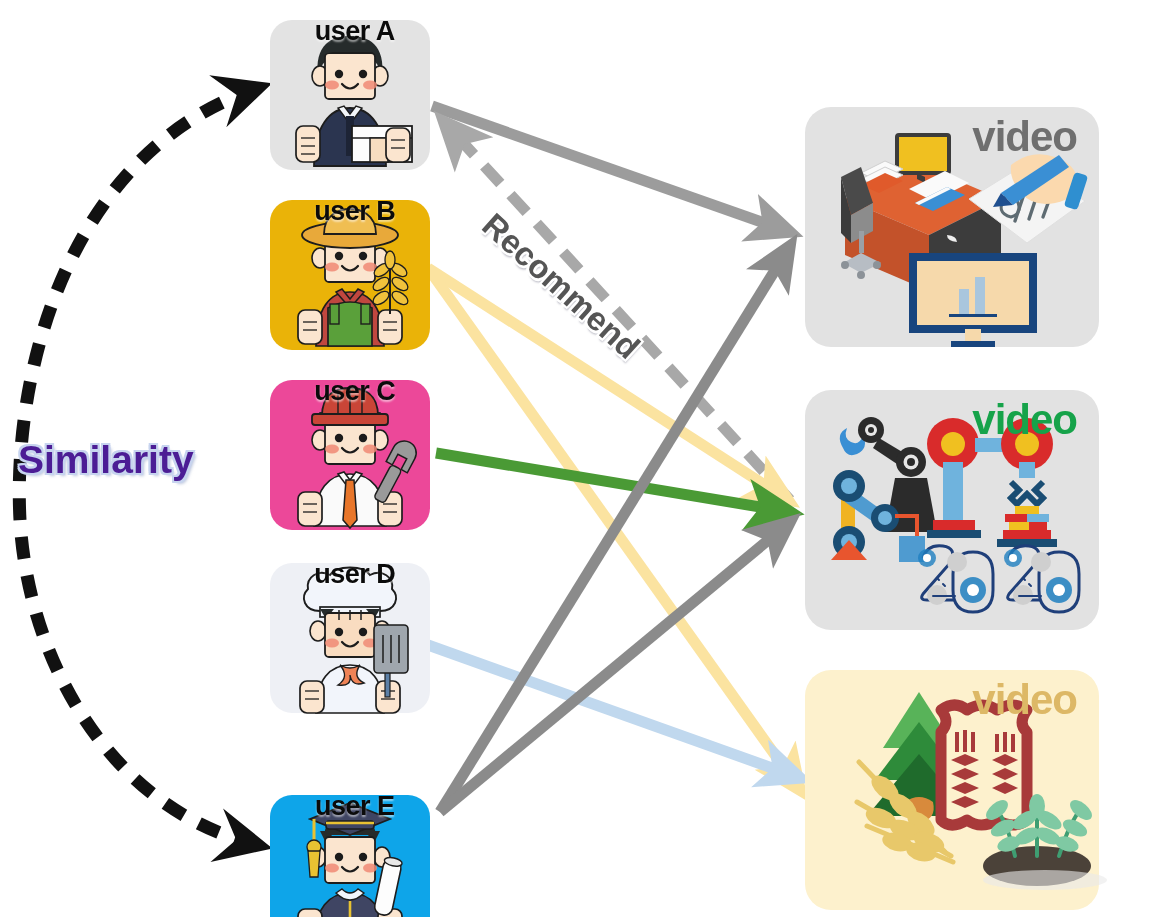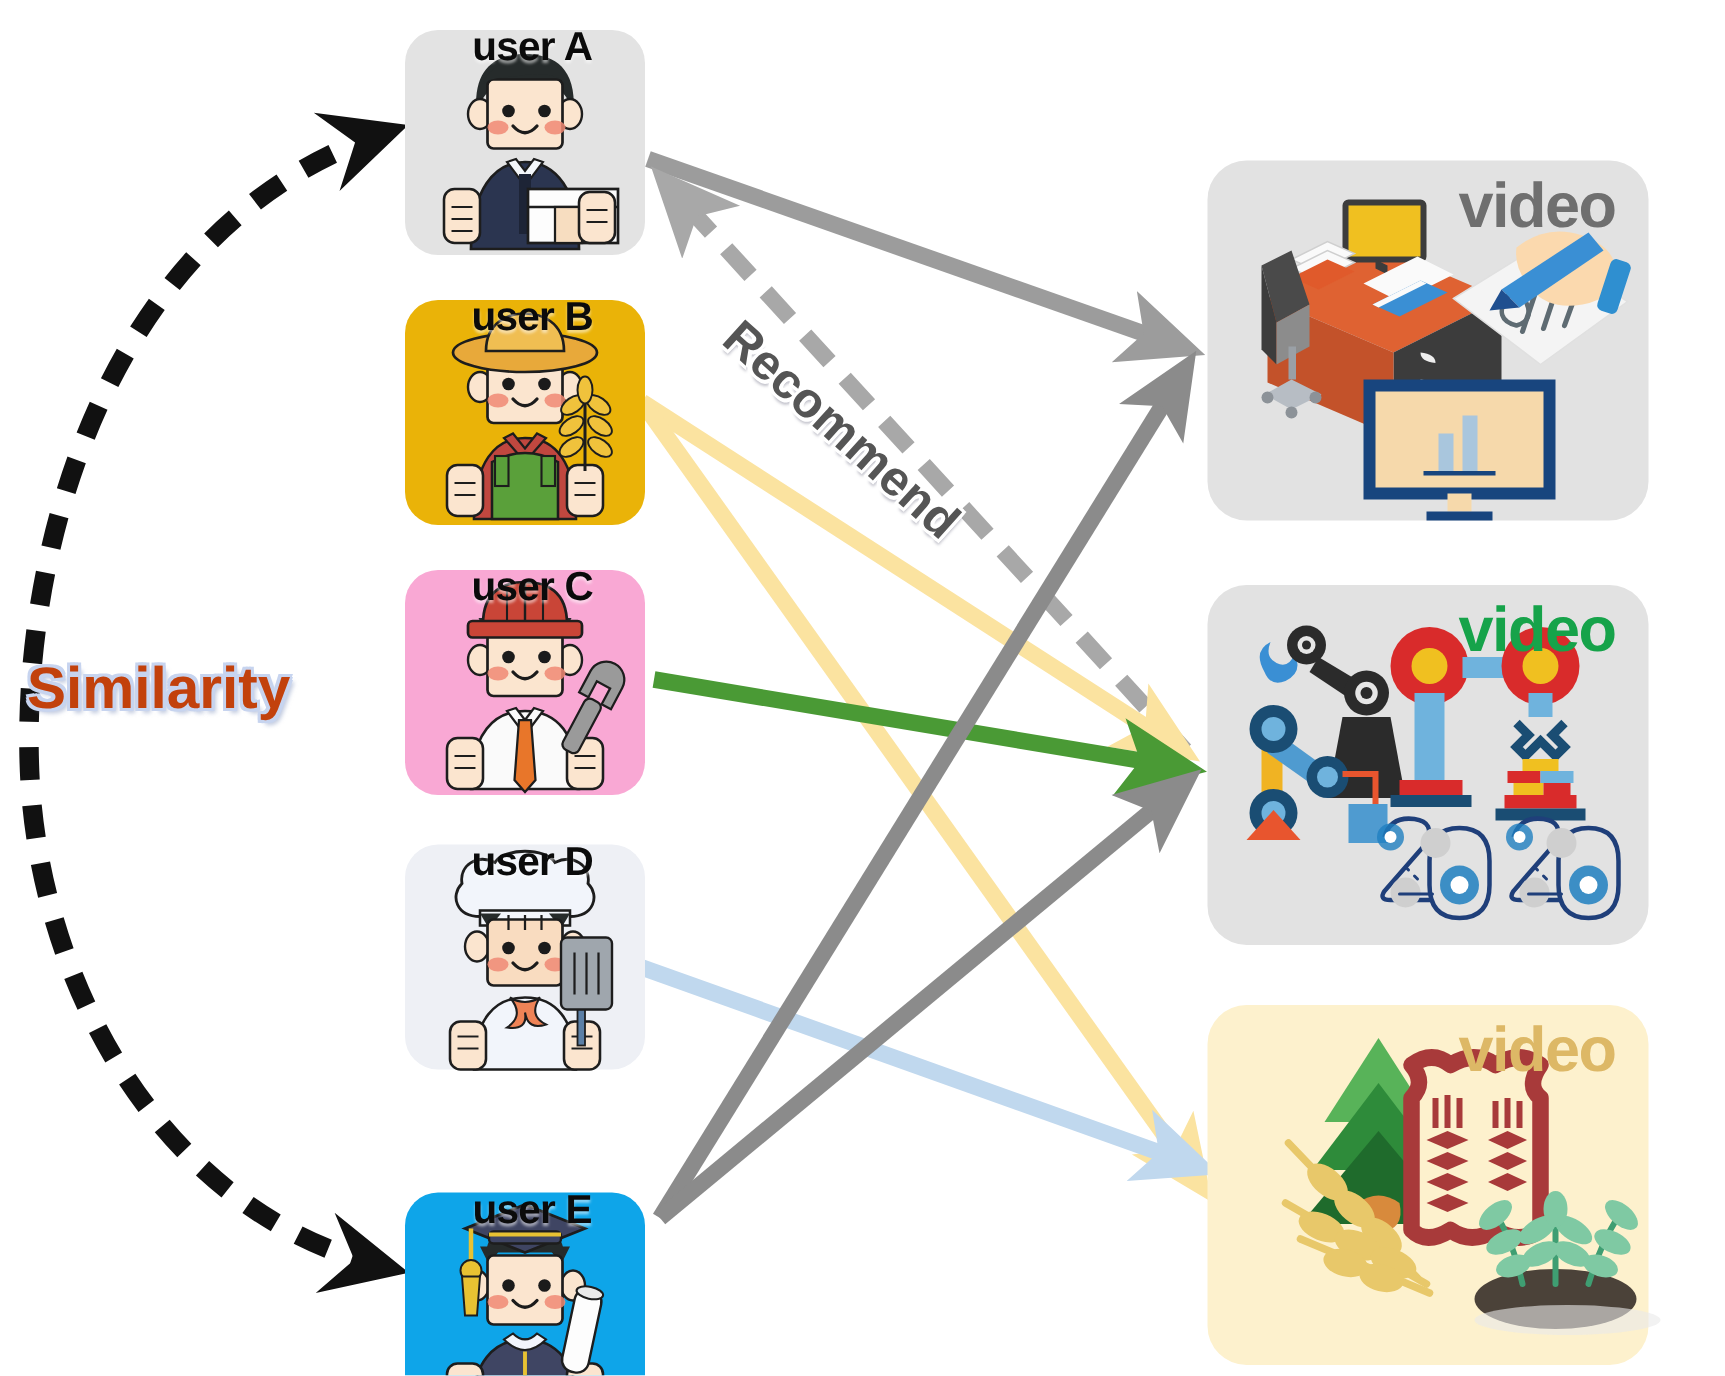--- a/index.html
+++ b/index.html
@@ -24,21 +24,21 @@
 
   .art{position:absolute;inset:0;}
   svg{display:block;overflow:visible;}
 
   
   #edges{position:absolute;left:0;top:0;width:1150px;height:917px;z-index:2;pointer-events:none;}
 
   
   #similarity{
     position:absolute;left:18px;top:438px;width:230px;
-    font-size:39px;font-weight:bold;color:#c2410c;letter-spacing:0px;
+    font-size:39px;font-weight:bold;color:#4c1d95;letter-spacing:0px;
     text-shadow:
       2px 0 0 #c7d4ef,-2px 0 0 #c7d4ef,0 2px 0 #c7d4ef,0 -2px 0 #c7d4ef,
       2px 2px 0 #c7d4ef,-2px 2px 0 #c7d4ef,2px -2px 0 #c7d4ef,-2px -2px 0 #c7d4ef,
       3px 3px 3px rgba(150,165,200,.6);
     z-index:3;
   }
   
   #recommend{
     position:absolute;left:500px;top:206px;
     font-size:33px;font-weight:bold;color:#555;
@@ -182,21 +182,21 @@
           <ellipse cx="111" cy="84" rx="9" ry="5" transform="rotate(-35 111 84)"></ellipse>
           <ellipse cx="130" cy="84" rx="9" ry="5" transform="rotate(35 130 84)"></ellipse>
           <ellipse cx="111" cy="98" rx="9" ry="5" transform="rotate(-35 111 98)"></ellipse>
           <ellipse cx="130" cy="98" rx="9" ry="5" transform="rotate(35 130 98)"></ellipse>
           <ellipse cx="120" cy="60" rx="5" ry="9"></ellipse>
         </g>
       </svg>
     </div>
   </div>
 
-  <div class="card user-card" style="left:270px;top:380px;background:#f9a8d4;z-index:4;">
+  <div class="card user-card" style="left:270px;top:380px;background:#ec4899;z-index:4;">
     <div class="card-label">user C</div>
     <div class="art">
       <svg viewBox="0 0 160 150" width="160" height="150">
         <ellipse cx="50" cy="60" rx="8" ry="10" fill="#fbe5cf" stroke="#1d1d1d" stroke-width="1.6"></ellipse>
         <ellipse cx="110" cy="60" rx="8" ry="10" fill="#fbe5cf" stroke="#1d1d1d" stroke-width="1.6"></ellipse>
         <path d="M55,44 l-6,-12 h16 Z" fill="#262b2b"></path>
         <path d="M105,44 l6,-12 h-16 Z" fill="#262b2b"></path>
         <rect x="55" y="38" width="50" height="46" rx="4" fill="#fbe5cf" stroke="#1d1d1d" stroke-width="1.8"></rect>
 
         <path d="M52,36 C52,14 66,8 80,8 C94,8 108,14 108,36 Z" fill="#c94537" stroke="#1d1d1d" stroke-width="1.8"></path>

